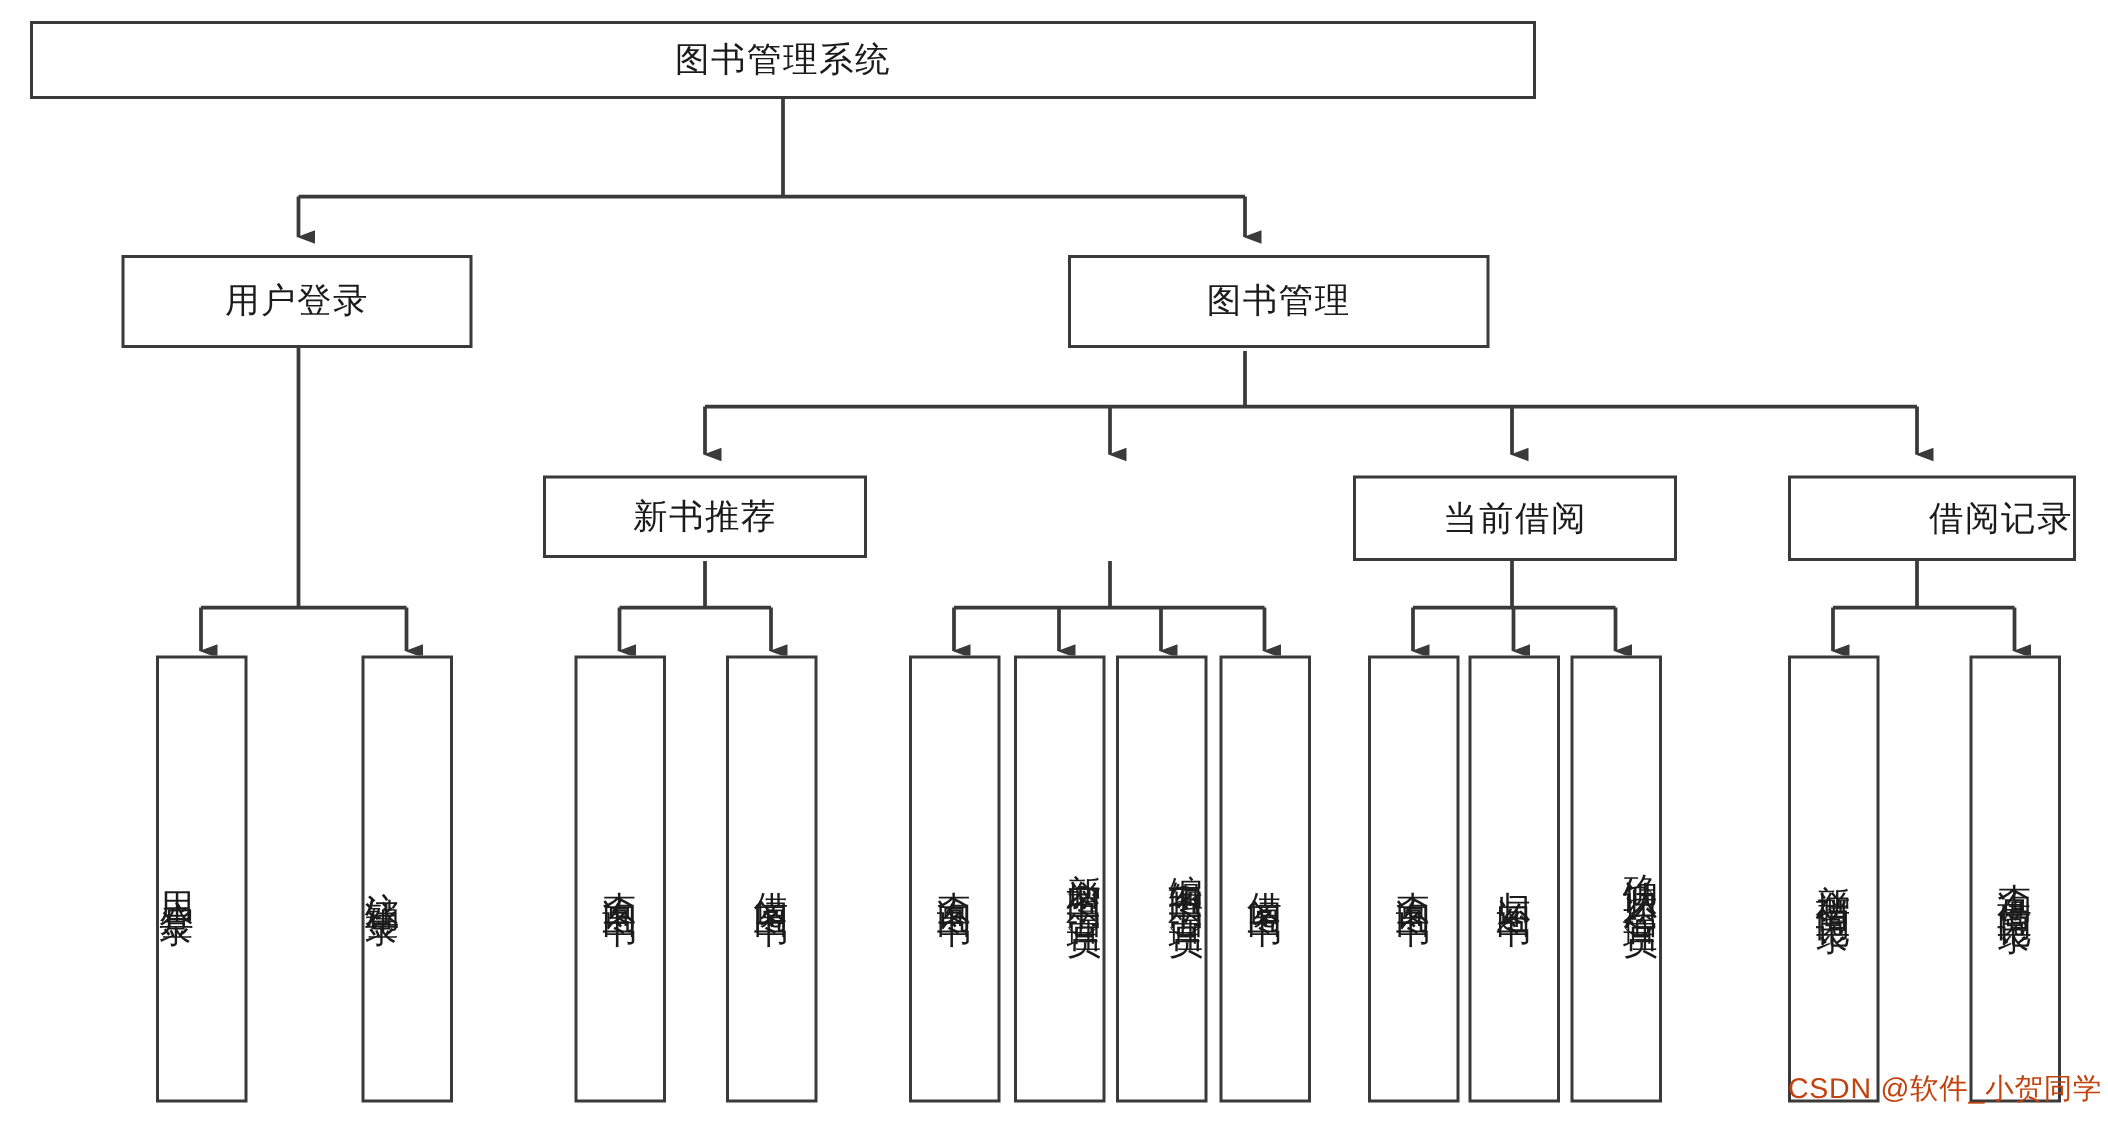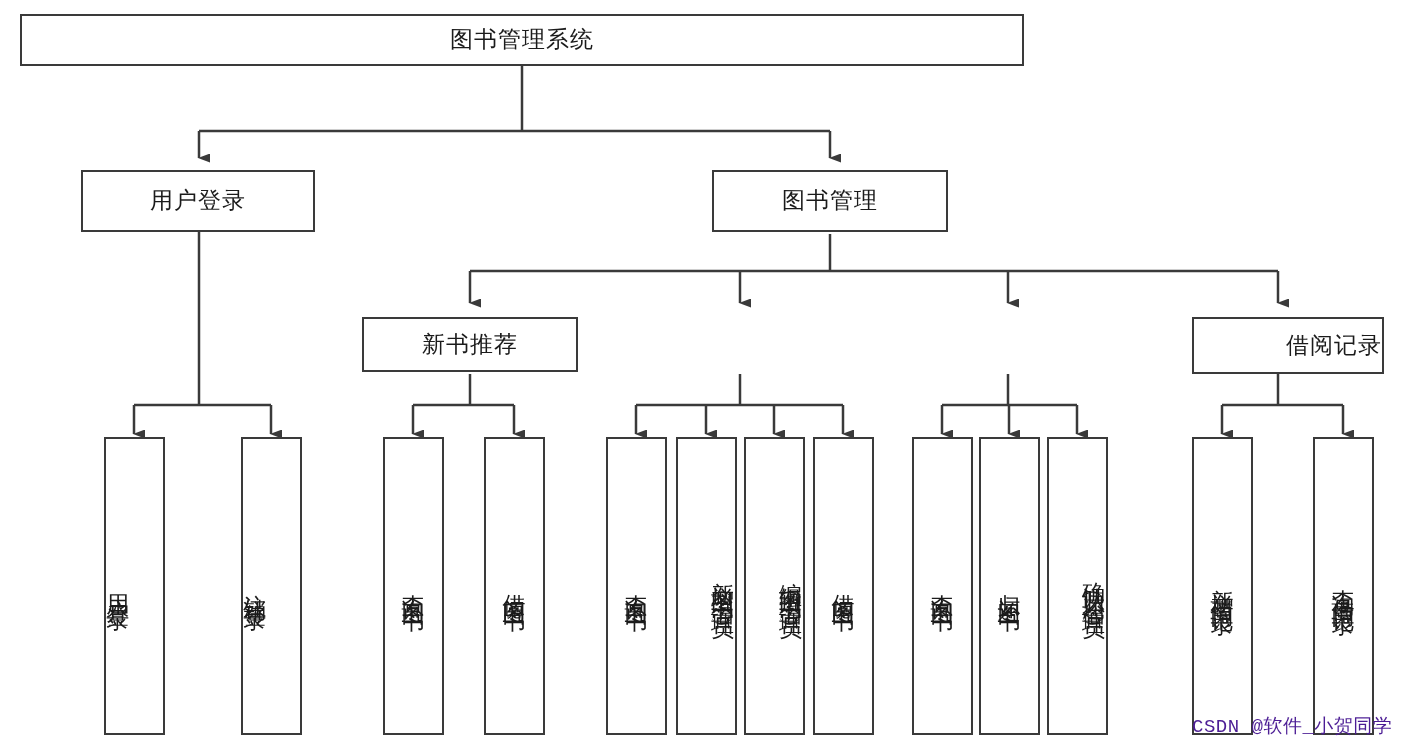--- a/index.html
+++ b/index.html
@@ -63,24 +63,23 @@
   .vtext {
     writing-mode: vertical-rl;
     text-orientation: upright;
     display: block;
   }
   .watermark {
     position: absolute;
     left: 1192px;
     top: 713px;
     font-size: 19px;
-    color: #4c1d95;
+    color: #c2410c;
     white-space: nowrap;
     letter-spacing: 0.5px;
-    font-family: Liberation Mono, monospace;
   }
 </style>
 </head>
 <body>
 
 <div id="canvas">
 
   <svg id="wires" viewBox="0 0 1405 747">
     <defs>
       <marker id="arrow" markerWidth="10" markerHeight="12" refX="4.5" refY="11" orient="auto" markerUnits="userSpaceOnUse">
@@ -131,27 +130,30 @@
     </g>
   </svg>
 
   <div class="node node-h root" style="left:20px; top:14px; width:1004px; height:52px;">
     <span>图书管理系统</span>
   </div>
 
   <div class="node node-h" style="left:81px; top:170px; width:234px; height:62px;">
     <span>用户登录</span>
   </div>
-  <div class="node node-h" style="left:712px; top:170px; width:236px; height:62px;">
+  <div class="node node-h" style="left:712px; top:170px; width:281px; height:62px;">
     <span>图书管理</span>
   </div>
 
   <div class="node node-h" style="left:362px; top:317px; width:216px; height:55px;">
     <span>新书推荐</span>
   </div>
+  <div class="node node-h" style="left:902px; top:317px; width:216px; height:57px;">
+    <span>当前借阅</span>
+  </div>
   <div class="node node-h" style="left:1192px; top:317px; width:192px; height:57px;justify-content:flex-end;">
     <span>借阅记录</span>
   </div>
 
   <div class="node node-v valign-bottom" style="left:104px; top:437px; width:61px; height:298px;">
     <span class="vtext">用户登录</span>
   </div>
   <div class="node node-v valign-bottom" style="left:241px; top:437px; width:61px; height:298px;">
     <span class="vtext">注销登录</span>
   </div>

